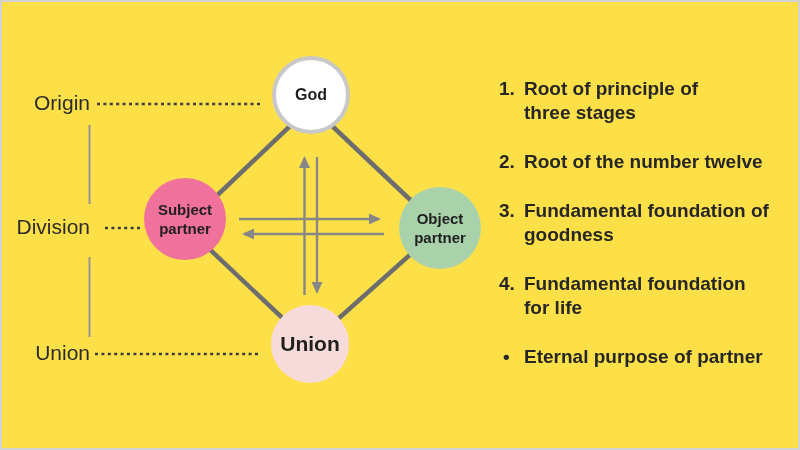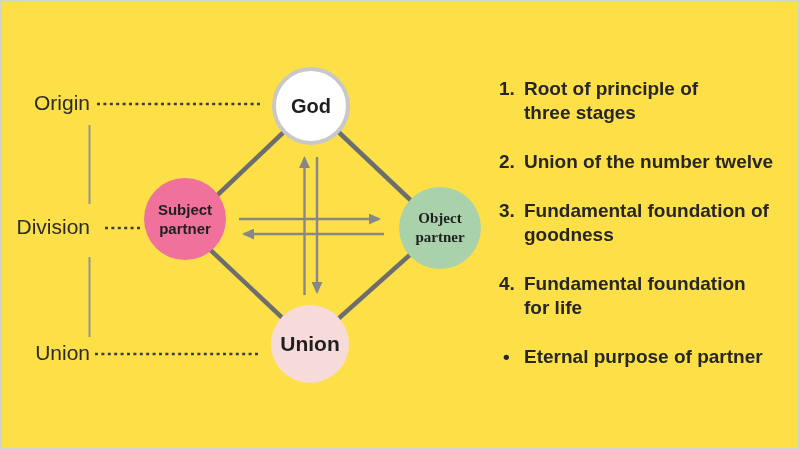--- a/index.html
+++ b/index.html
@@ -29,36 +29,36 @@
     display: flex;
     align-items: center;
     justify-content: center;
     text-align: center;
     color: #1f1f1f;
     font-weight: 700;
     white-space: pre-line;
     z-index: 2;
   }
   .node-god {
-    left: 270px; top: 65px; width: 78px; height: 78px;
+    left: 270px; top: 54px; width: 78px; height: 78px;
     background: #ffffff;
     border: 4px solid #c8c8c8;
-    font-size: 20px;
+    font-size: 16px;
     z-index: 3;
     align-items: center;
   }
   .node-subject {
     left: 142px; top: 176px; width: 82px; height: 82px;
     background: #f0719c;
     font-size: 15px; line-height: 19px;
   }
   .node-object {
     left: 397px; top: 185px; width: 82px; height: 82px;
     background: #a9d2ab;
-    font-size: 15px; line-height: 19px; font-family: Liberation Serif, serif;
+    font-size: 15px; line-height: 19px;
   }
   .node-union {
     left: 269px; top: 303px; width: 78px; height: 78px;
     background: #f7dbdb;
     font-size: 21px;
   }
   
   .stage-label {
     position: absolute;
     left: -10px;
@@ -151,21 +151,21 @@
   </div>
 
   <div class="points-list">
     <div class="list-item">
       <span class="list-marker">1.</span>
       <span class="list-text">Root of principle of
 three stages</span>
     </div>
     <div class="list-item">
       <span class="list-marker">2.</span>
-      <span class="list-text">Union of the number twelve</span>
+      <span class="list-text">Root of the number twelve</span>
     </div>
     <div class="list-item">
       <span class="list-marker">3.</span>
       <span class="list-text">Fundamental foundation of
 goodness</span>
     </div>
     <div class="list-item">
       <span class="list-marker">4.</span>
       <span class="list-text">Fundamental foundation
 for life</span>

